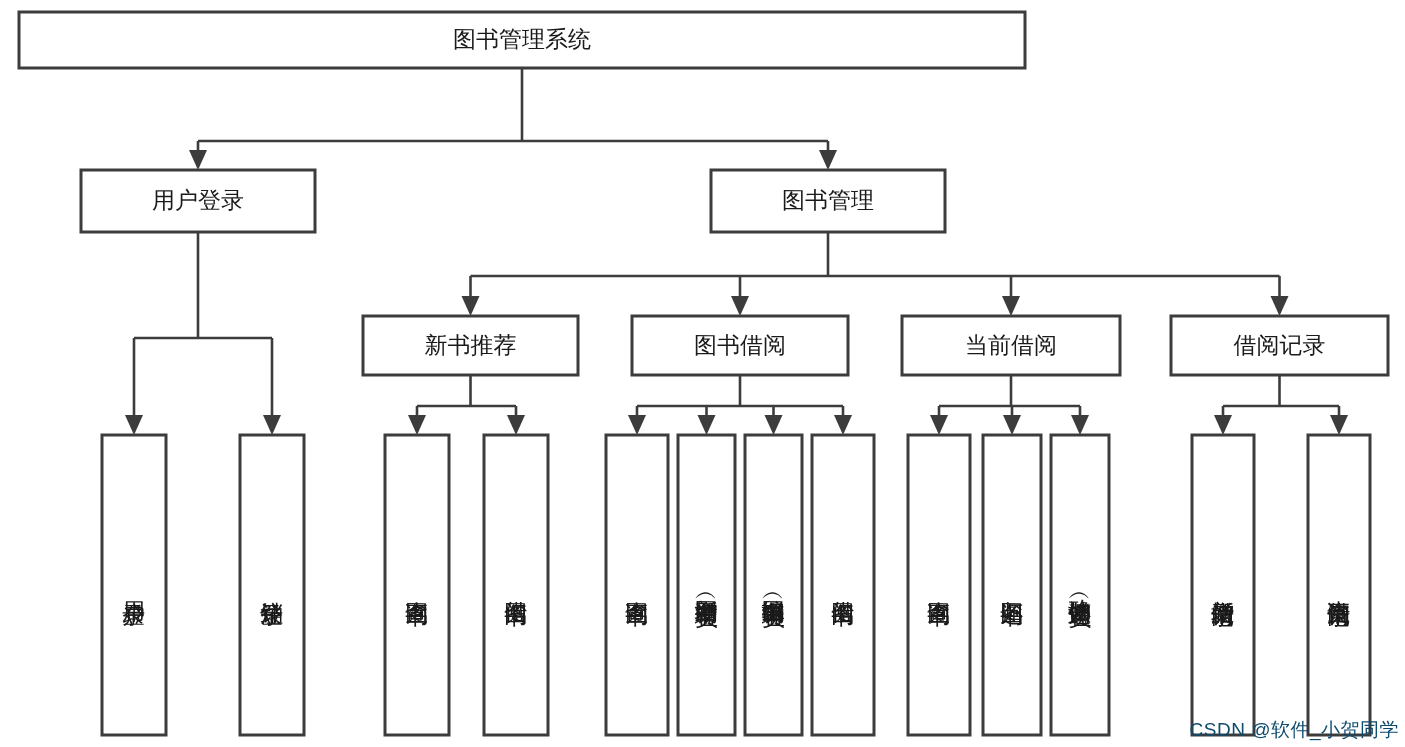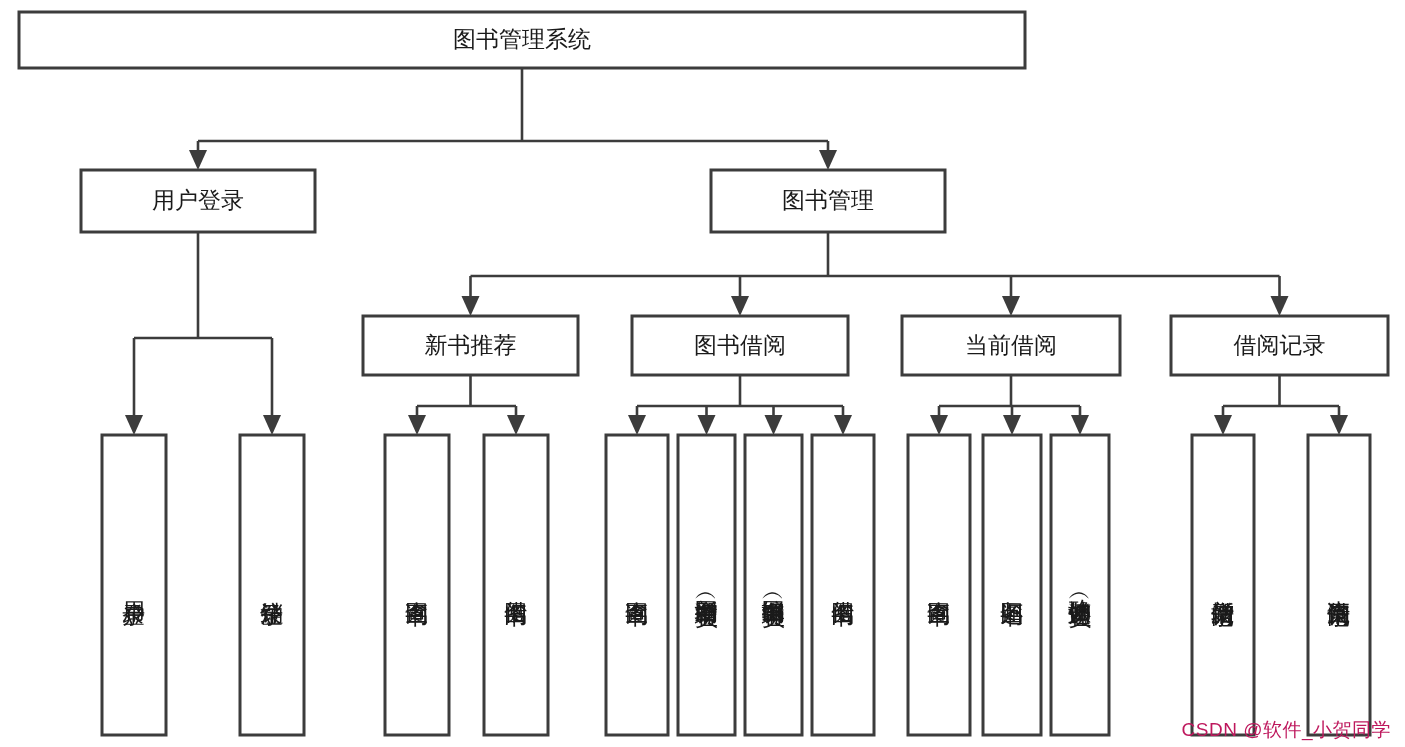--- a/index.html
+++ b/index.html
@@ -54,25 +54,25 @@
   }
   .leaf-label-wrap {
     position: absolute;
     display: flex;
     align-items: center;
     justify-content: center;
     pointer-events: none;
   }
   .watermark {
     position: absolute;
-    right: 14px;
+    right: 6px;
     bottom: 4px;
     font-family: "Liberation Sans", "DejaVu Sans", sans-serif;
     font-size: 19px;
-    color: #be185d;
+    color: #0c4a6e;
     white-space: nowrap;
     letter-spacing: 0.5px;
   }
 </style>
 </head>
 <body>
 
 <svg id="diagram" viewBox="0 0 1405 747">
   <g id="edge-layer">
       <path class="link-line" d="M522,68 L522,141"></path>

